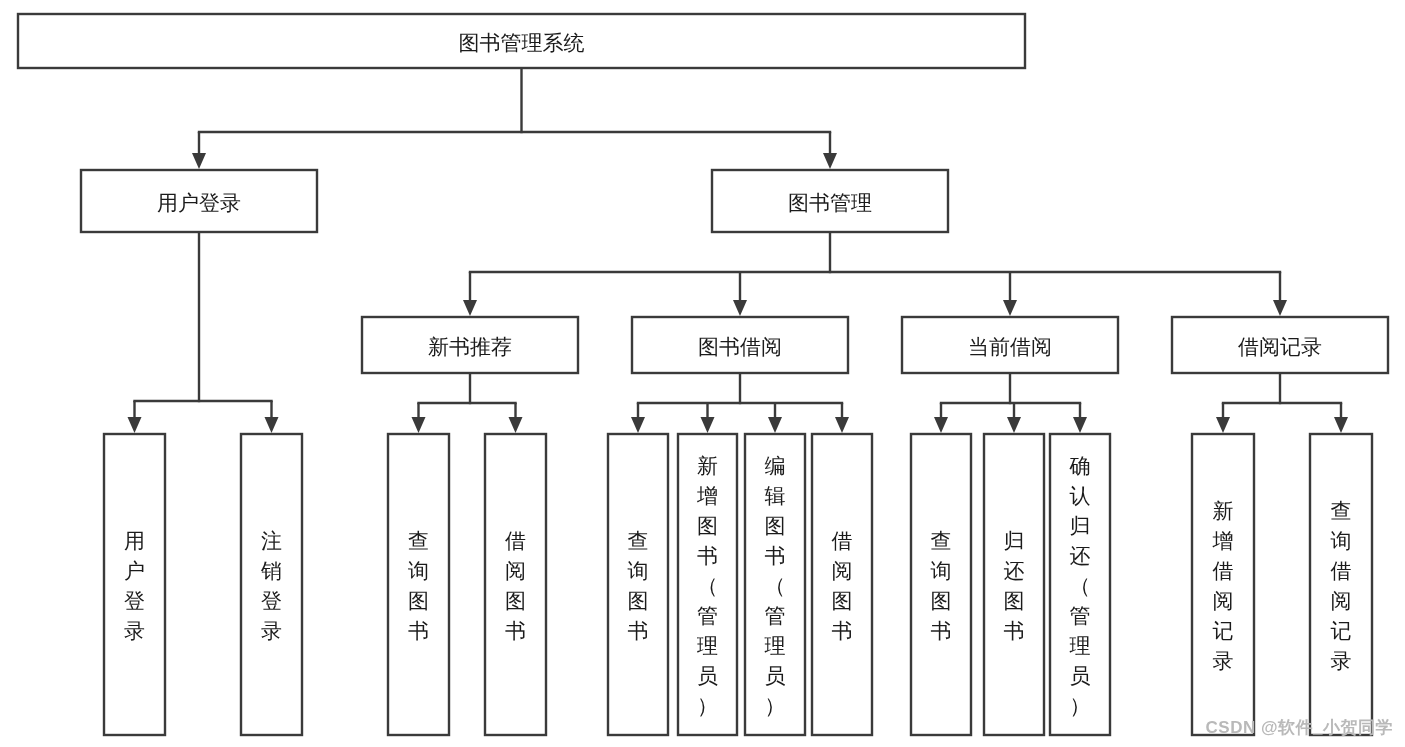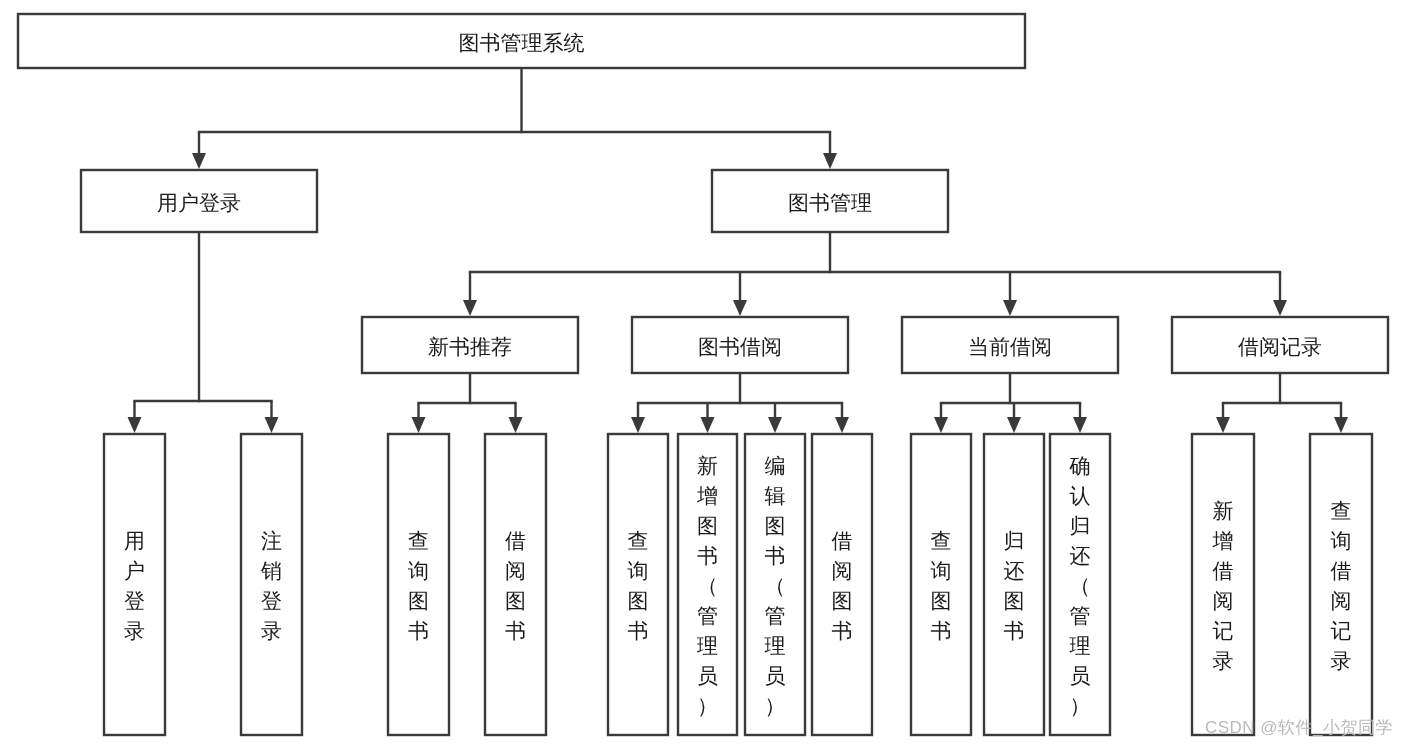--- a/index.html
+++ b/index.html
@@ -50,20 +50,21 @@
   .watermark {
     position: absolute;
     right: 12px;
     bottom: 8px;
     font-family: "Liberation Sans", "DejaVu Sans", sans-serif;
     font-size: 17px;
     color: #b9b9b9;
     white-space: nowrap;
     letter-spacing: 0.5px;
     pointer-events: none;
+    font-weight: bold;
   }
 </style>
 </head>
 <body>
 
 <div id="diagram-root">
   <svg class="diagram" viewBox="0 0 1405 747" xmlns="http://www.w3.org/2000/svg">
     <g id="links-layer">
         <g>
           <path d="M 521.5 68 L 521.5 132" class="link"></path>

